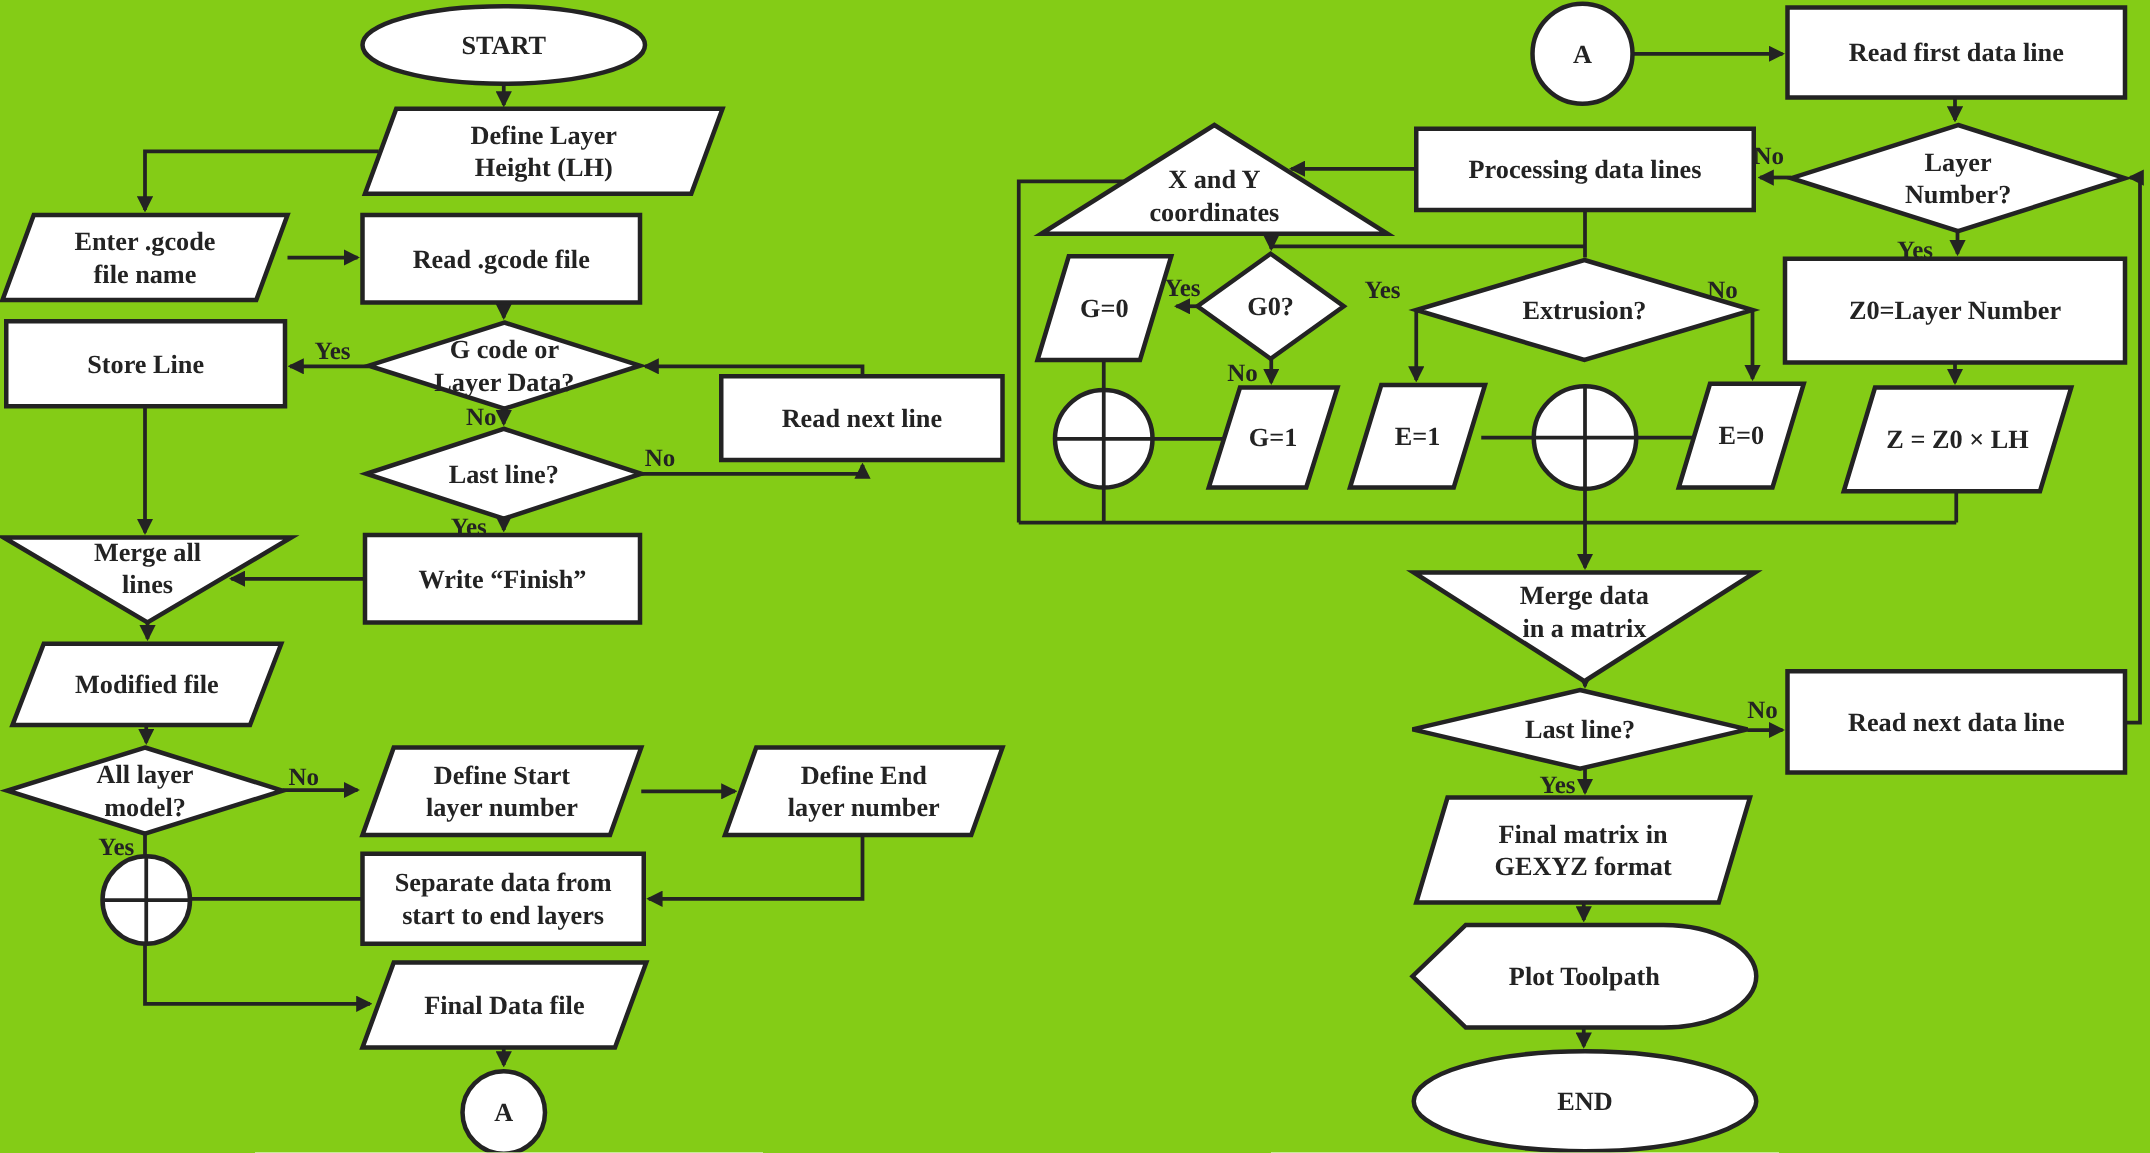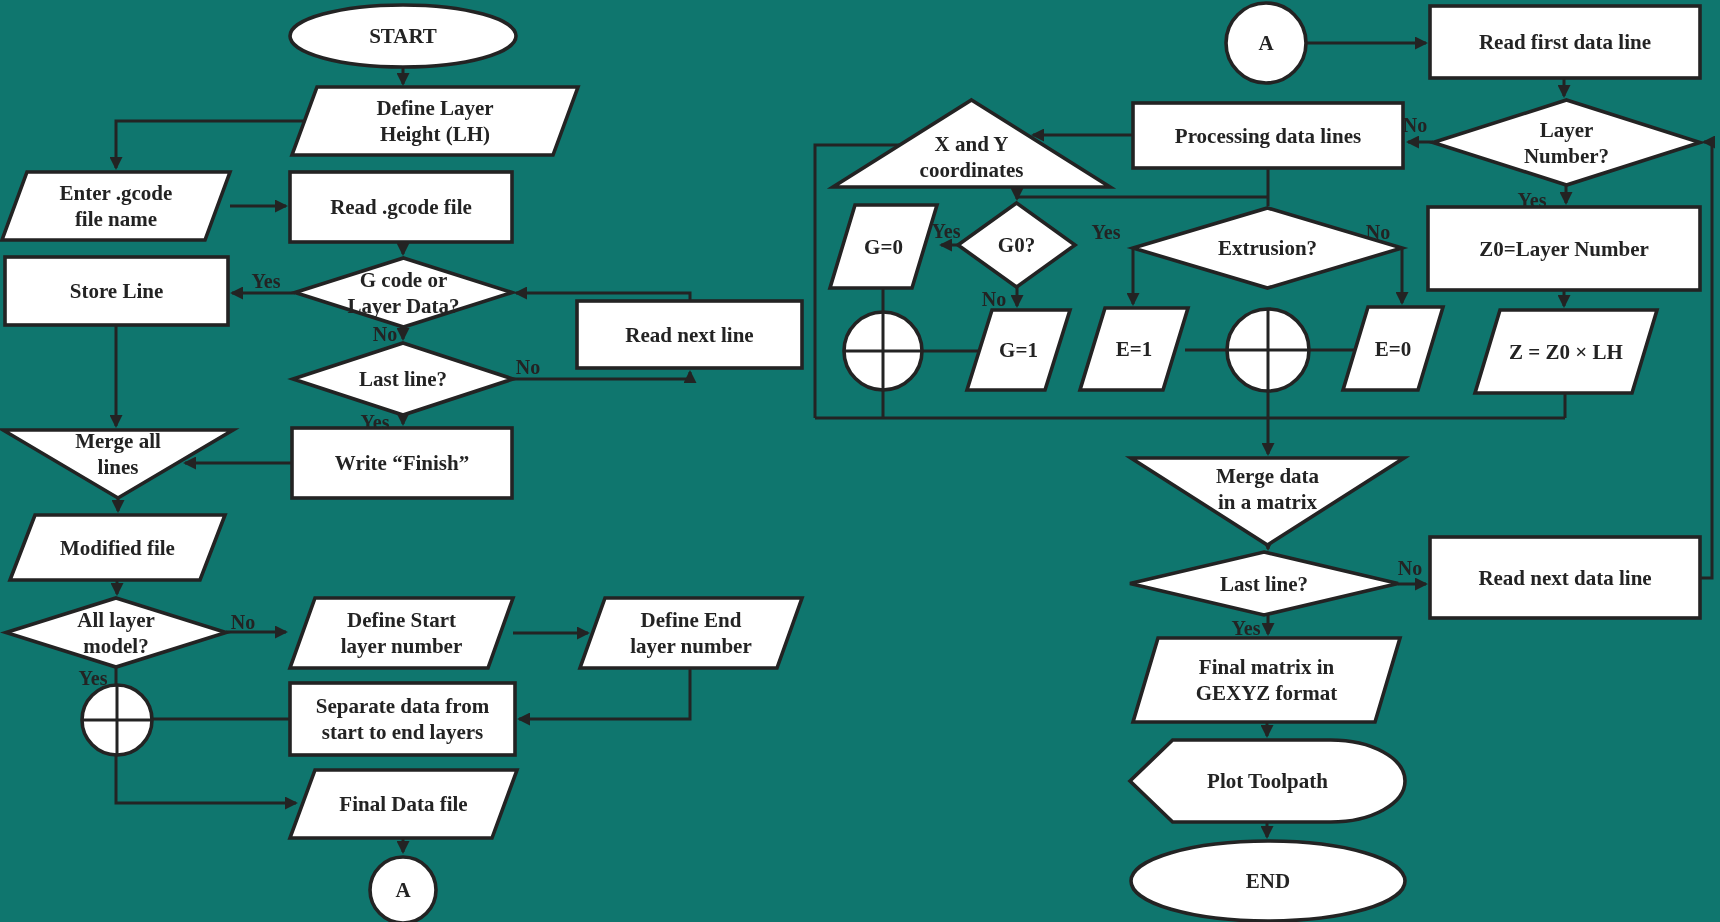--- a/index.html
+++ b/index.html
@@ -1,16 +1,16 @@
 <!DOCTYPE html>
 <html><head>
 <meta charset="utf-8">
 <style>
   html,body { margin:0; padding:0; background:#ffffff; }
-  .stage { position:relative; width:1720px; height:922px; background:#0f766e; overflow:hidden; }
+  .stage { position:relative; width:1720px; height:922px; background:#84cc16; overflow:hidden; }
   svg { display:block; }
   .node-shape { fill:#ffffff; stroke:#232323; stroke-width:3.6; }
   .edge { fill:none; stroke:#232323; stroke-width:3; }
   .node-label { font:700 21px "Liberation Serif", serif; fill:#232323; text-anchor:middle; }
   .edge-label { font:700 20px "Liberation Serif", serif; fill:#232323; text-anchor:middle; }
 </style>
 </head>
 <body>
 
 <div class="stage">

